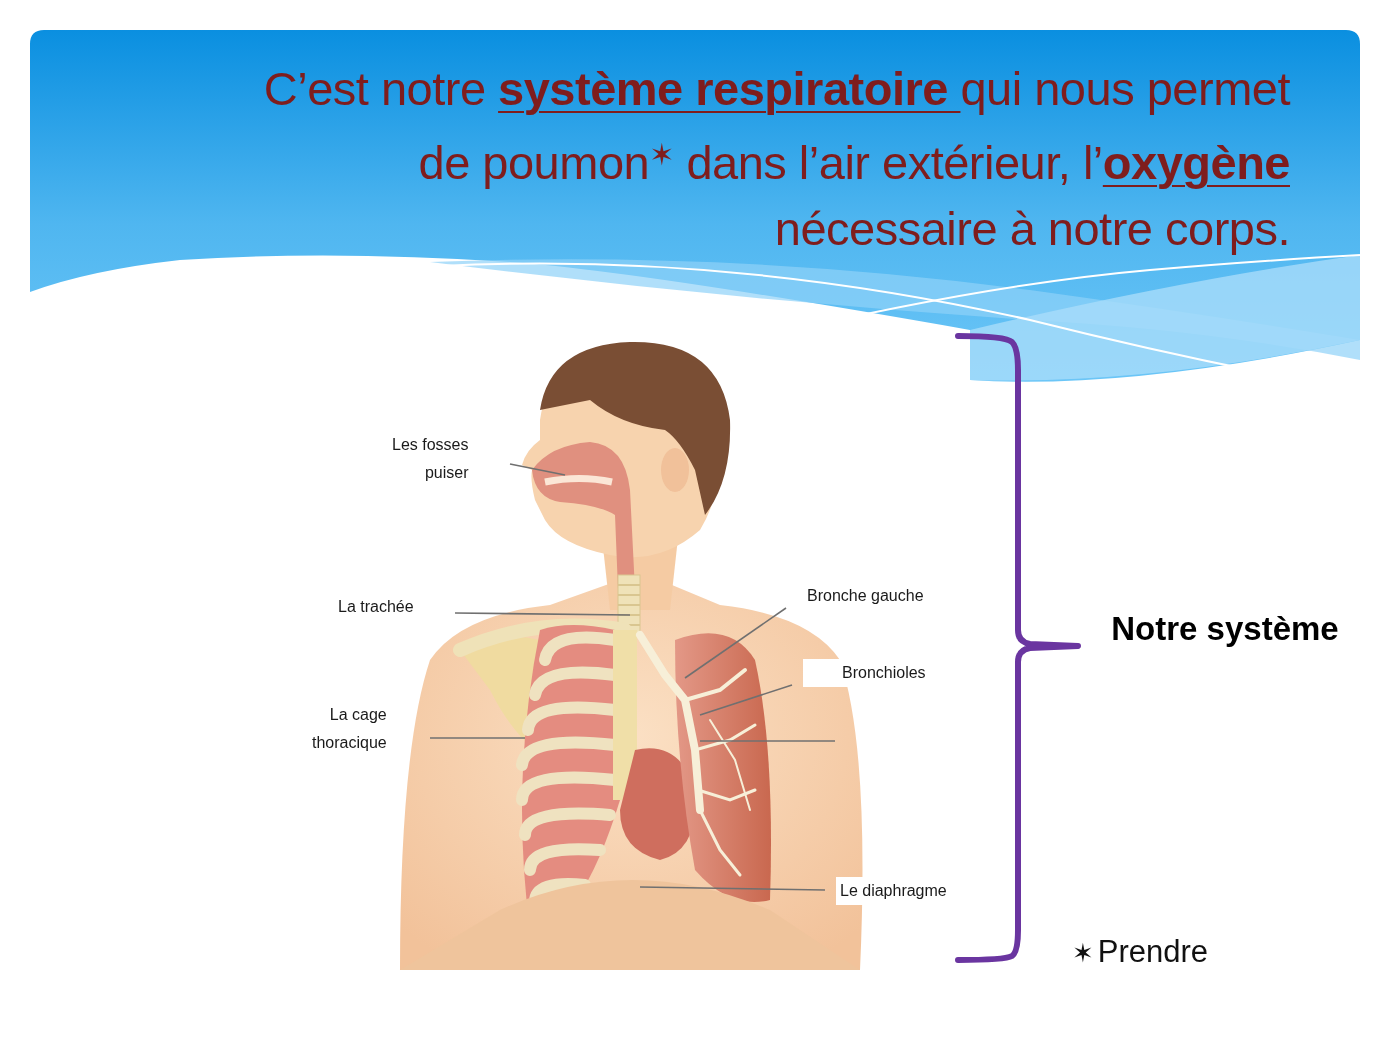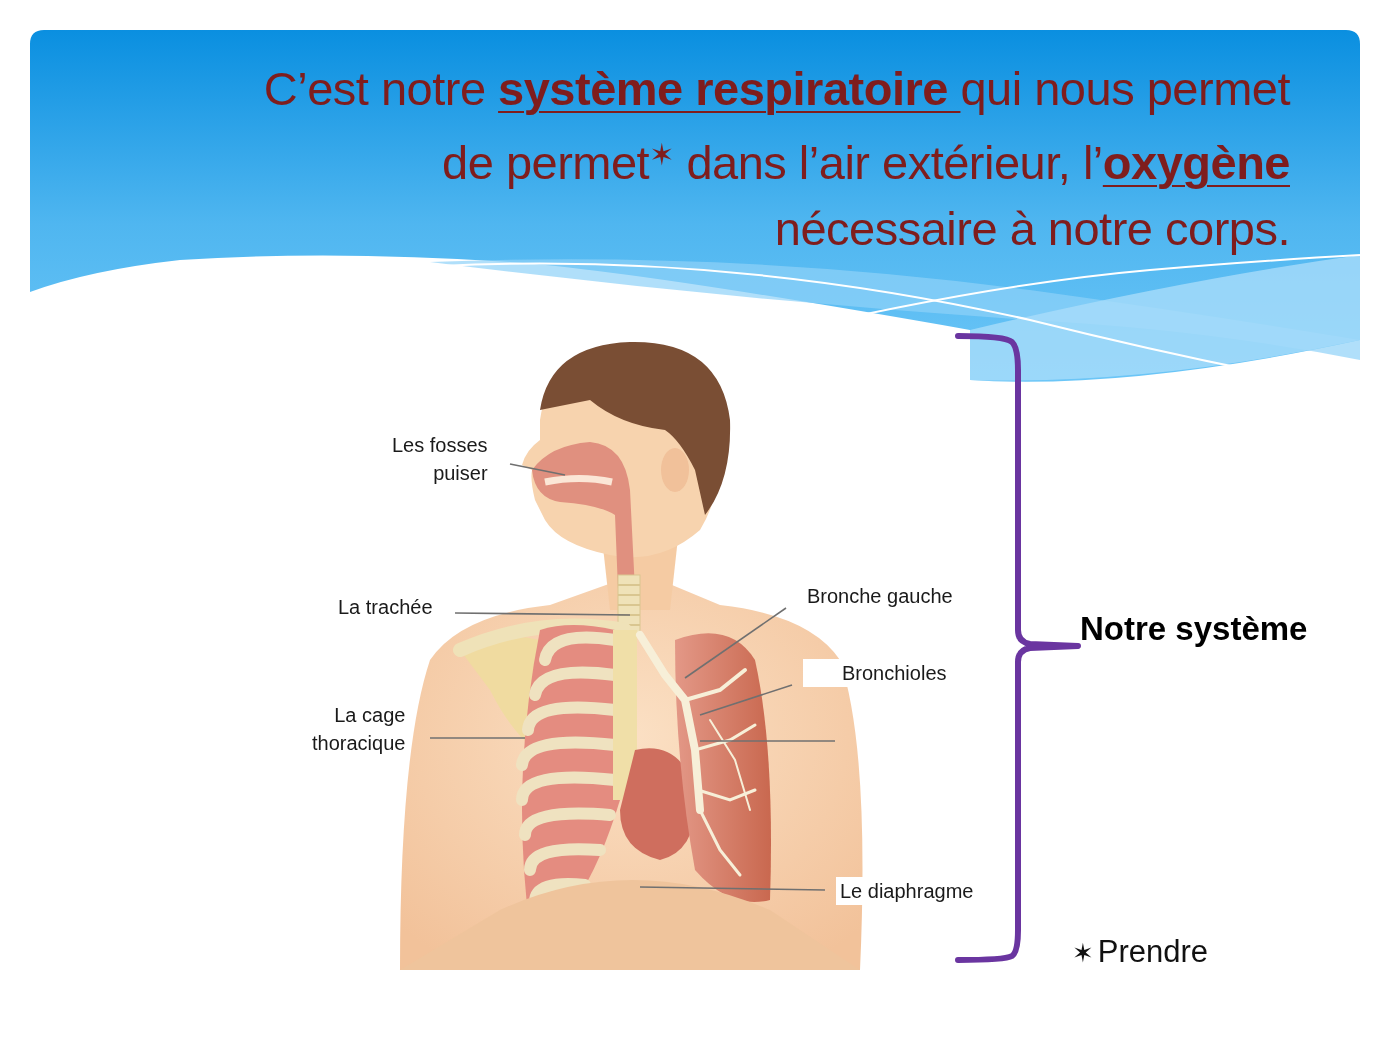--- a/index.html
+++ b/index.html
@@ -3,23 +3,23 @@
 <meta charset="utf-8">
 <style>
   html,body{margin:0;padding:0;}
   body{width:1388px;height:1037px;background:#ffffff;position:relative;overflow:hidden;font-family:"Liberation Sans","DejaVu Sans",sans-serif;}
   .header{position:absolute;left:30px;top:30px;width:1330px;height:360px;}
   .header svg{position:absolute;left:0;top:0;}
   .title{position:absolute;left:30px;top:56px;width:1260px;text-align:right;color:#7f1d1d;font-size:47px;line-height:66px;letter-spacing:-0.5px;}
   .title b{font-weight:bold;text-decoration:underline;text-decoration-thickness:2px;text-underline-offset:6px;}
   .title sup{font-size:30px;vertical-align:14px;}
   .figure{position:absolute;left:300px;top:330px;width:700px;height:650px;}
-  .label{position:absolute;background:#ffffff;color:#1a1a1a;font-size:20px;line-height:28px;padding:0 4px;}
+  .label{position:absolute;background:#ffffff;color:#1a1a1a;font-size:16px;line-height:28px;padding:0 4px;}
   .label.r{text-align:right;}
-  .caption{position:absolute;left:1080px;top:606px;width:290px;text-align:left;color:#000;font-weight:bold;font-size:33px;line-height:46px;}
+  .caption{position:absolute;left:1080px;top:606px;width:290px;text-align:center;color:#000;font-weight:bold;font-size:33px;line-height:46px;}
   .footnote{position:absolute;left:1072px;top:932px;color:#111;font-size:31px;line-height:40px;}
   .footnote .star{font-size:26px;margin-right:4px;}
 </style>
 </head>
 <body>
 
 <div class="header">
   <svg width="1330" height="360" viewBox="0 0 1330 360">
     <defs>
       <linearGradient id="hg" x1="0" y1="0" x2="0" y2="1">
@@ -31,21 +31,21 @@
     <path d="M14 0 H1316 Q1330 0 1330 14 V310 Q1100 360 940 350 V300 Q600 240 480 232 Q300 220 150 230 Q60 240 0 262 V14 Q0 0 14 0 Z" fill="url(#hg)"></path>
     <path d="M400 232 Q700 220 1000 260 Q1180 285 1330 310 V330 Q1180 300 1000 290 Q700 270 400 232 Z" fill="#8fd2f8" opacity="0.7"></path>
     <path d="M940 300 Q1150 250 1330 225 V310 Q1120 355 940 350 Z" fill="#a8dcfa" opacity="0.8"></path>
     <path d="M410 236 Q700 222 1000 290 Q1120 320 1230 342" stroke="#ffffff" stroke-width="2" fill="none"></path>
     <path d="M720 310 Q950 255 1120 240 Q1240 230 1330 225" stroke="#ffffff" stroke-width="2" fill="none"></path>
   </svg>
 </div>
 
 <div class="title">
   <div><span>C’est notre </span><b>système respiratoire </b><span>qui nous permet</span></div>
-  <div><span>de permet</span><sup>✶</sup><span> dans l’air extérieur, l’</span><b>oxygène</b></div>
+  <div><span>de poumon</span><sup>✶</sup><span> dans l’air extérieur, l’</span><b>oxygène</b></div>
   <div>nécessaire à notre corps.</div>
 </div>
 
 <div class="figure">
   <svg width="700" height="650" viewBox="0 0 700 650">
     <defs>
       <radialGradient id="skin" cx="0.5" cy="0.4" r="0.7">
         <stop offset="0" stop-color="#fbe0c4"></stop>
         <stop offset="1" stop-color="#f2c29a"></stop>
       </radialGradient>

